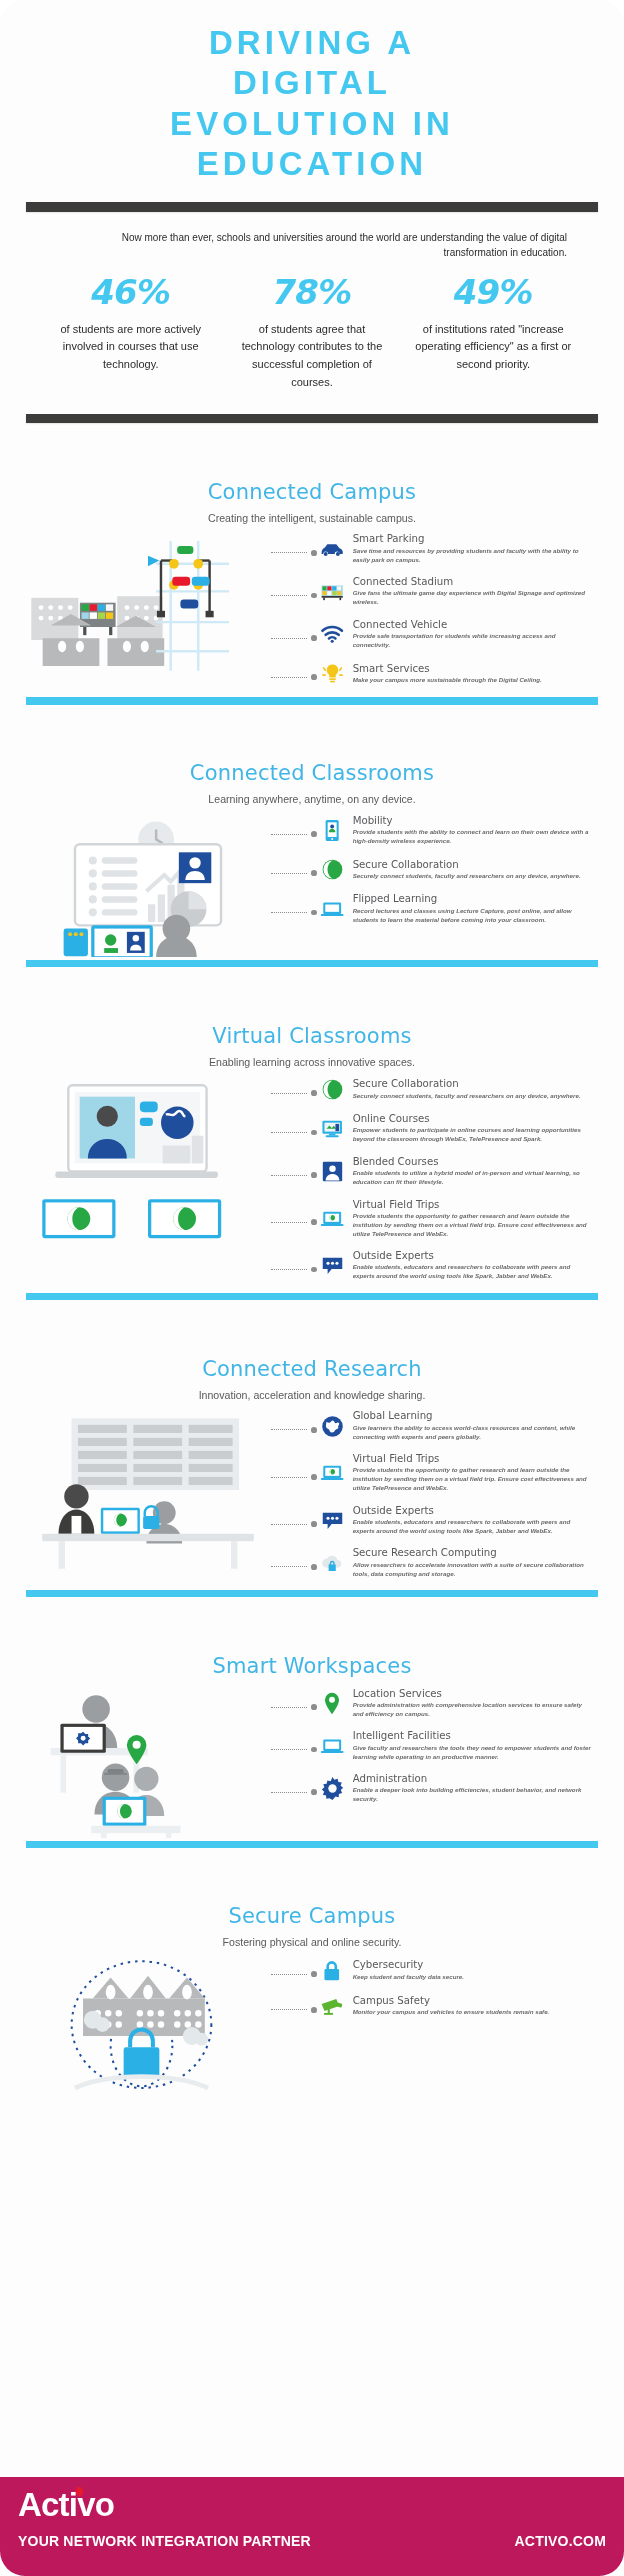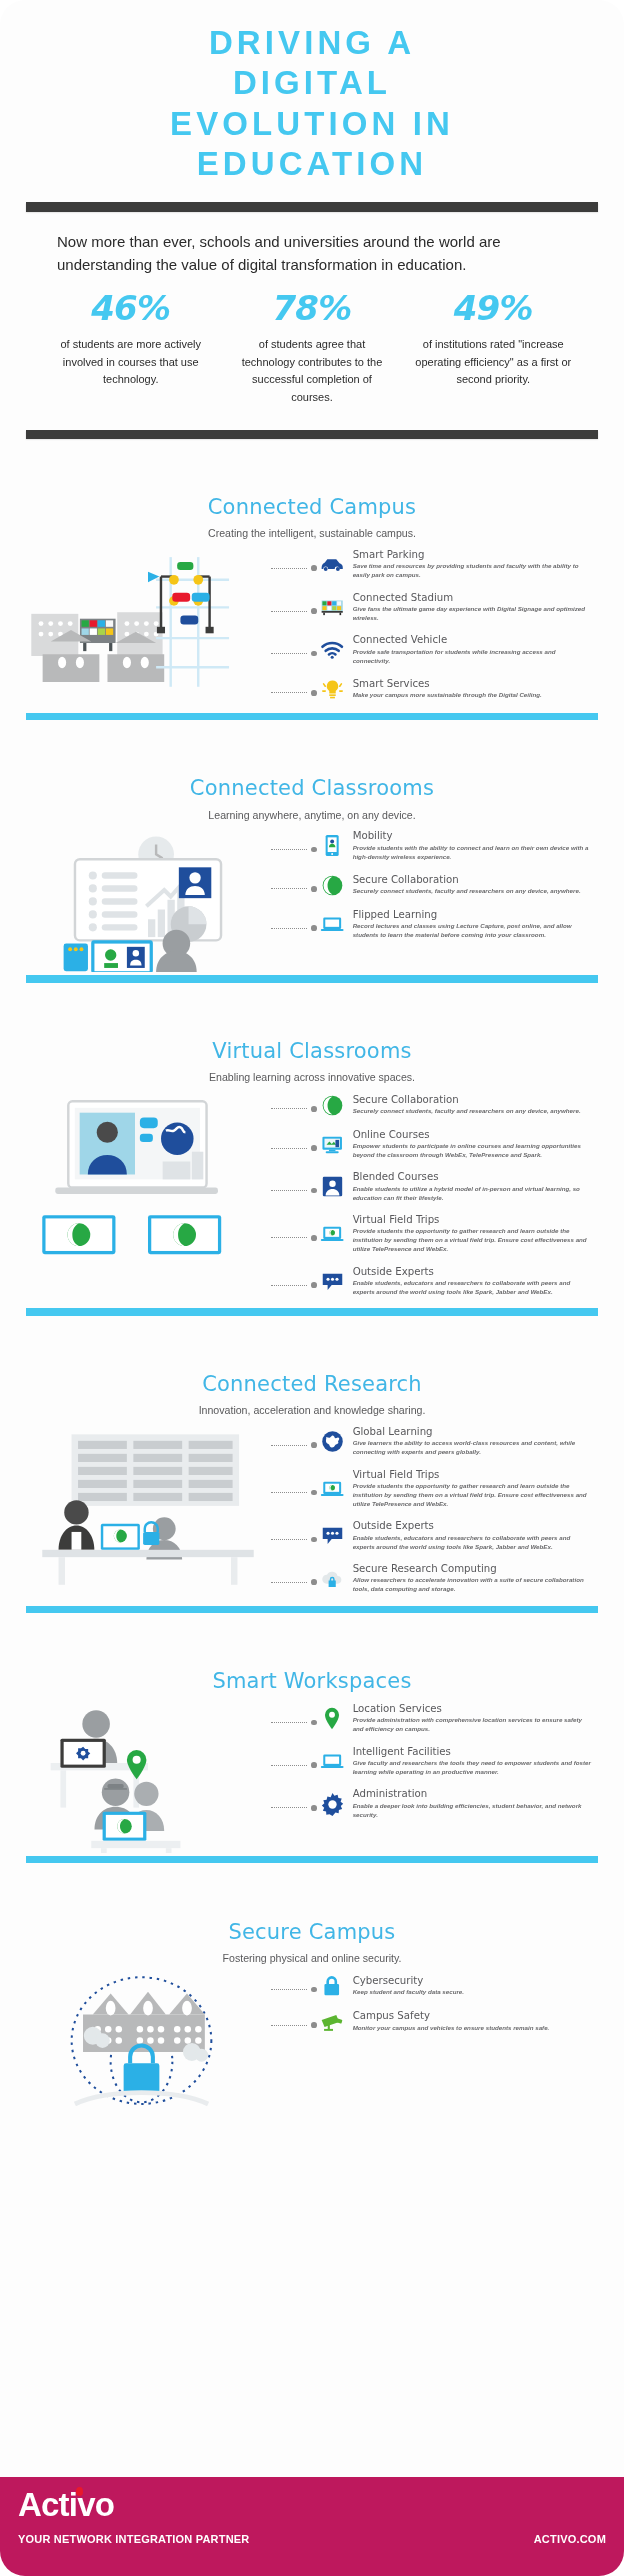--- a/index.html
+++ b/index.html
@@ -34,23 +34,23 @@
   .rule-dark {
     height: 9.8px;
     background: #3c3c3b;
     margin: 18px 26px 0 26px;
     box-shadow: 0 0.8px 1.6px rgba(0,0,0,.18);
   }
 
   
   .intro {
     padding: 18px 57px 0 57px;
-    text-align: left;
+    text-align: right;
     color: #2b2b2b;
-    font-size: 15px;
+    font-size: 10px;
     line-height: 1.55;
   }
   .intro p { max-width: 520px; margin: 0 auto; }
 
   
   .stats {
     display: flex;
     justify-content: center;
     align-items: flex-start;
     padding: 14.6px 45px 0 45px;
@@ -189,21 +189,21 @@
     background: #e8192c;
     border-radius: 50%;
     left: 58px; top: -1.6px;
   }
   .foot-row {
     margin-top: 11.4px;
     display: flex;
     justify-content: space-between;
     align-items: center;
     color: #ffffff;
-    font-size: 11px;
+    font-size: 14px;
     font-weight: bold;
     letter-spacing: 0.2px;
   }
 
   
   .bld { fill:#b8b9ba; }
   .bld2 { fill:#d9dadb; }
 </style>
 </head>
 <body>

